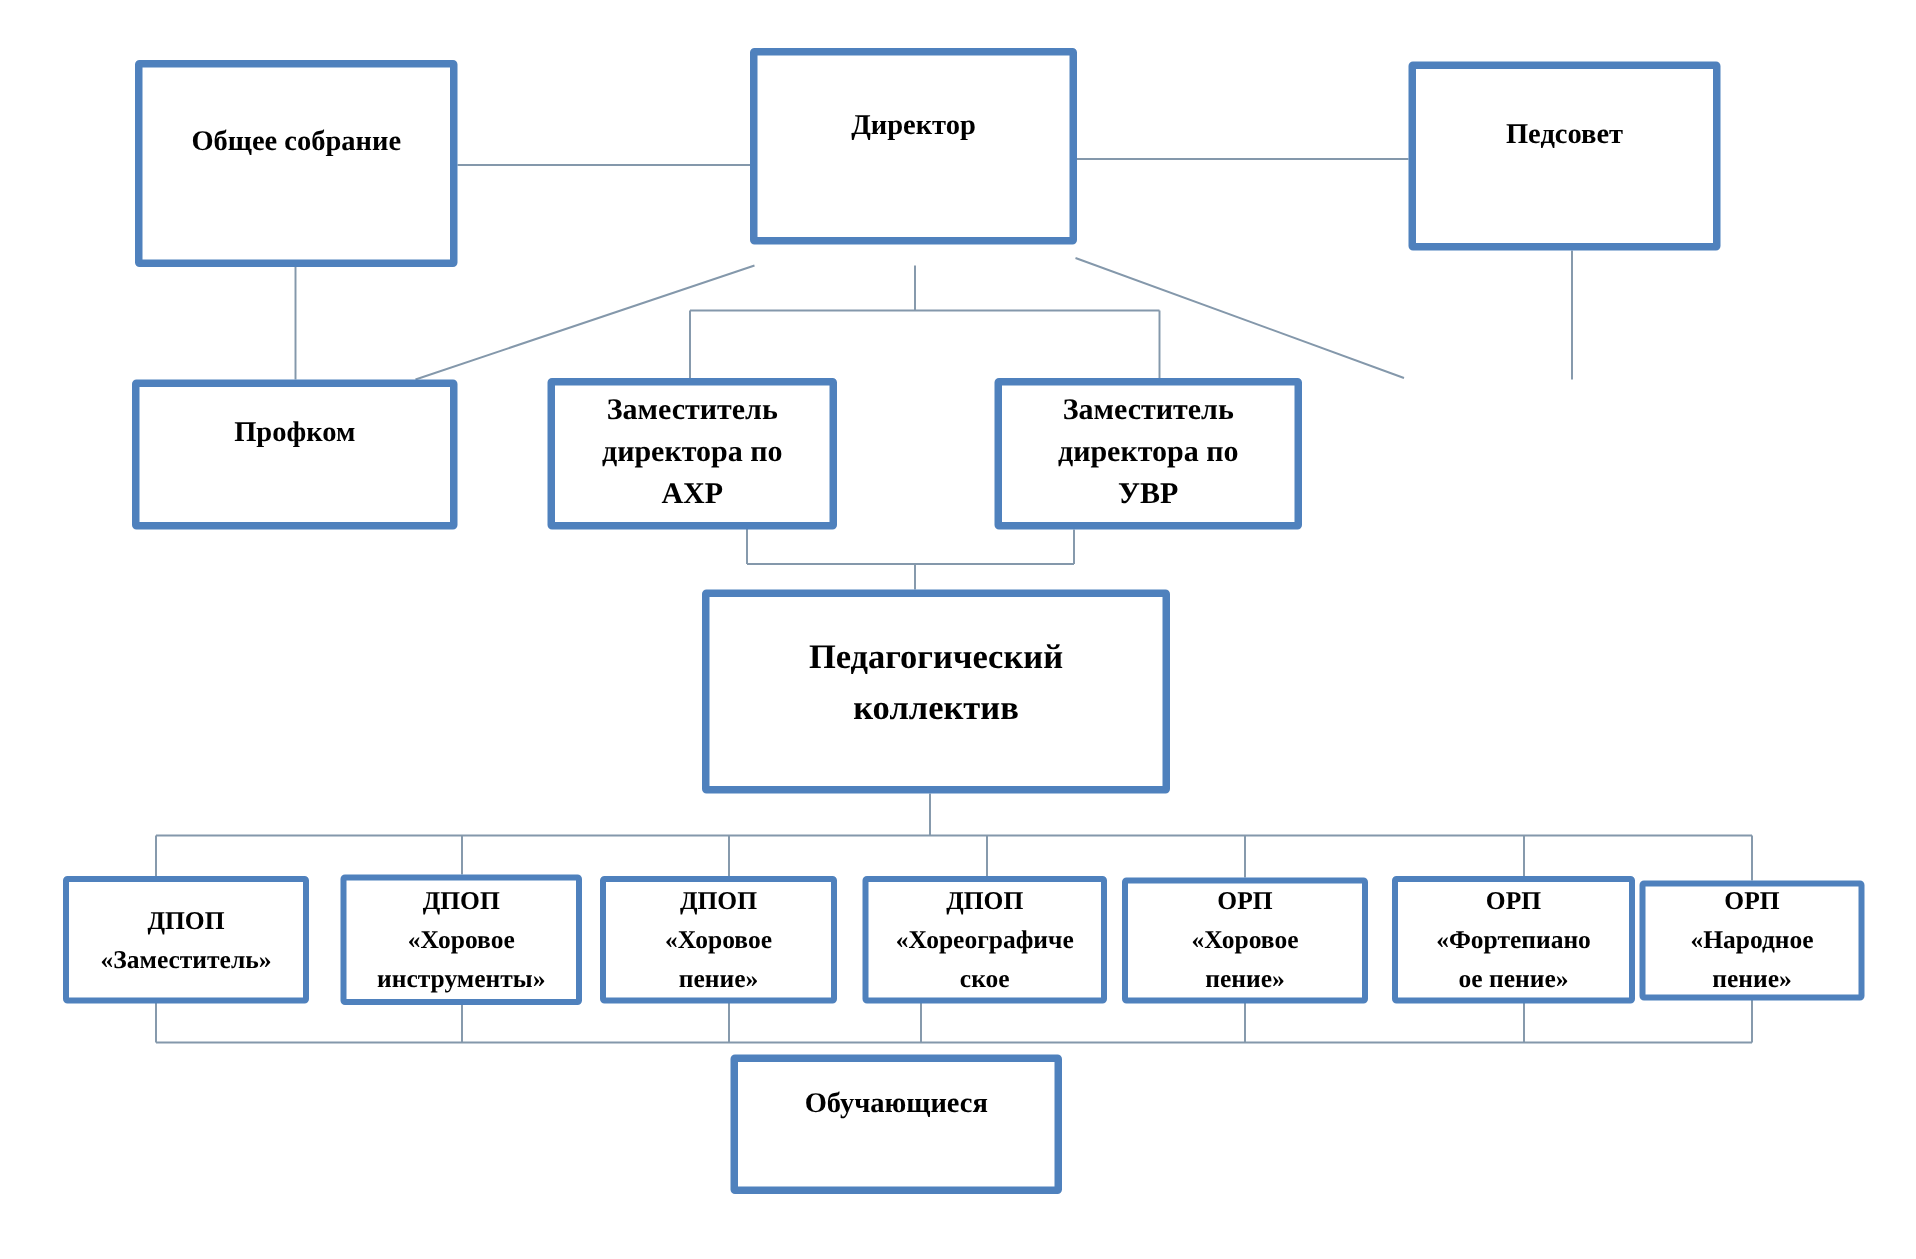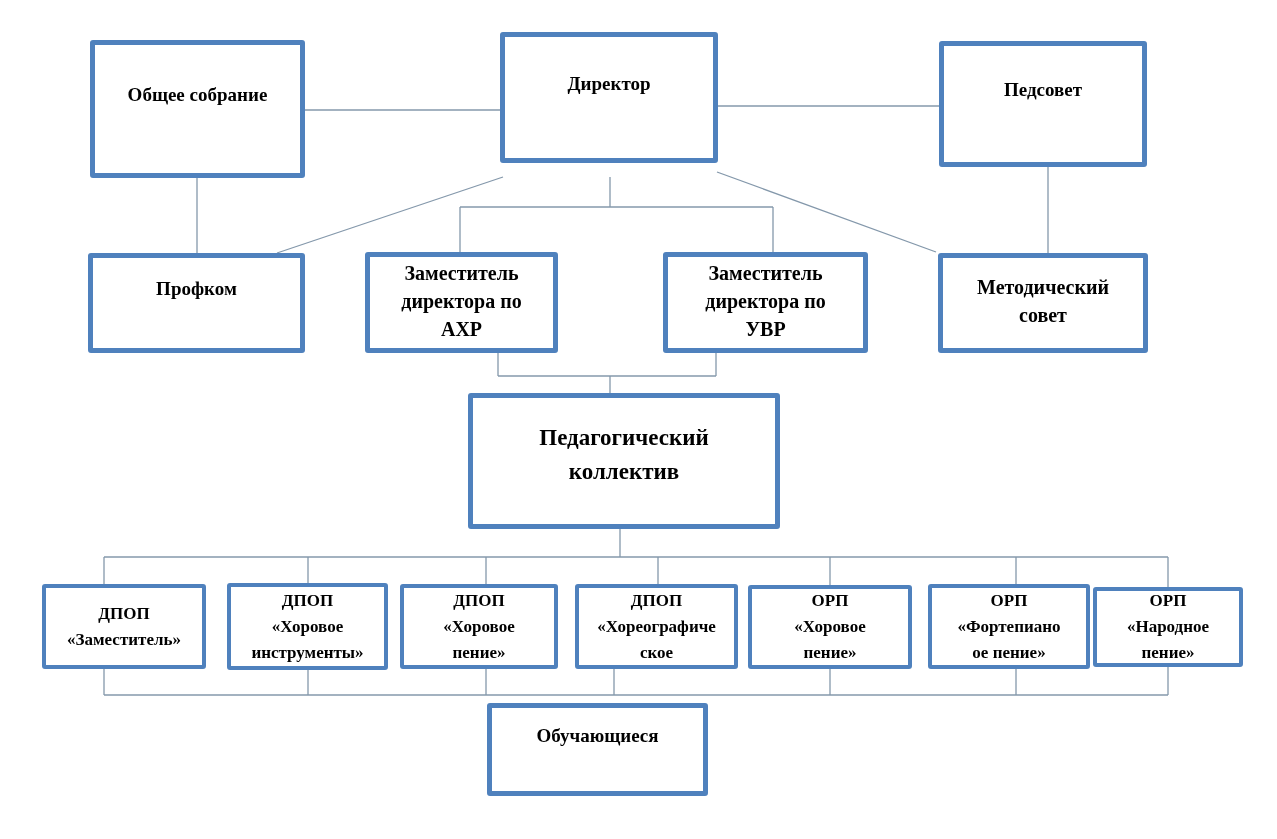--- a/index.html
+++ b/index.html
@@ -103,24 +103,20 @@
     <div class="nl">директора по</div>
     <div class="nl">АХР</div>
   </div>
 
   <div class="node f2" style="left:663px; top:252px; width:205px; height:101px">
     <div class="nl">Заместитель</div>
     <div class="nl">директора по</div>
     <div class="nl">УВР</div>
   </div>
 
-  <div class="node f2" style="left:938px; top:253px; width:210px; height:100px">
-    <div class="nl">Методический</div>
-    <div class="nl">совет</div>
-  </div>
 
   <div class="node f3" style="left:468px; top:393px; width:312px; height:136px">
     <div class="nl">Педагогический</div>
     <div class="nl">коллектив</div>
   </div>
 
   <div class="node f4" style="left:42px; top:584px; width:164px; height:85px">
     <div class="nl">ДПОП</div>
     <div class="nl">«Заместитель»</div>
   </div>

